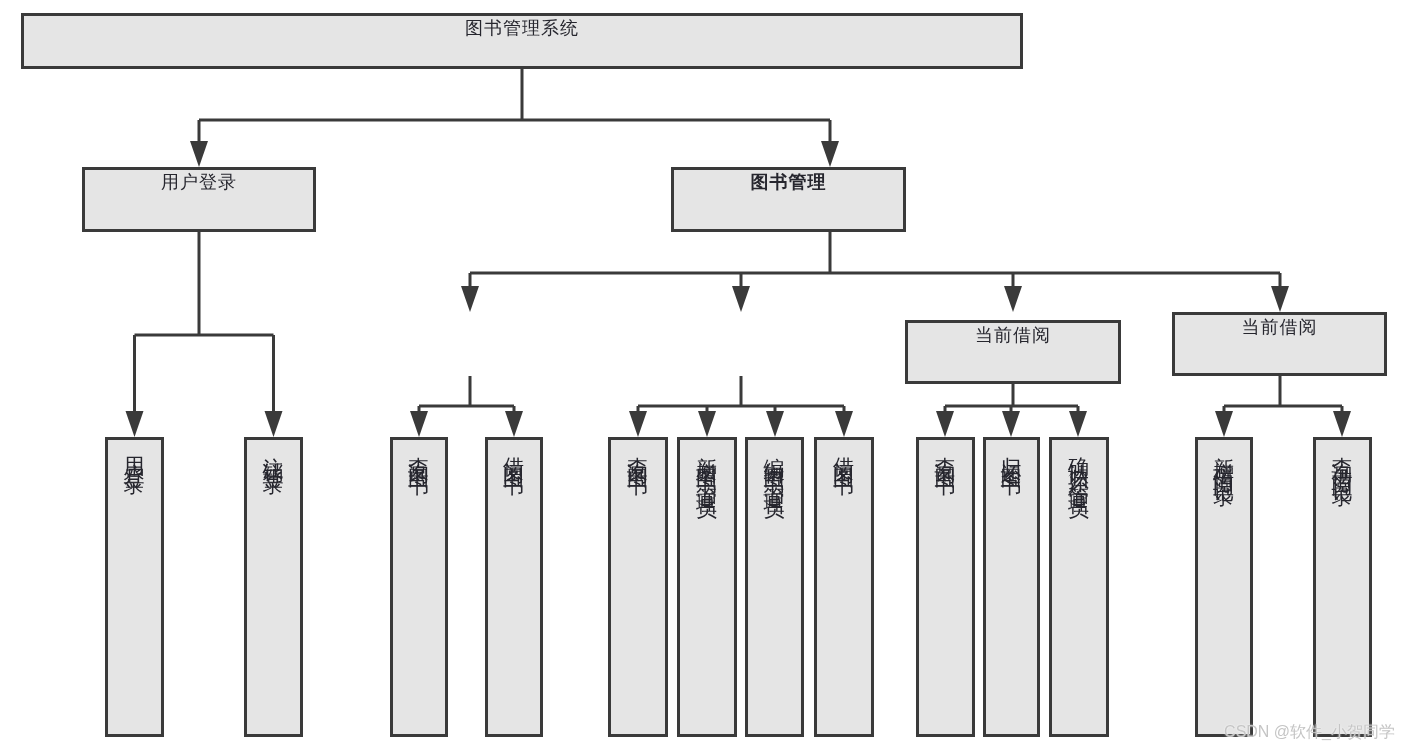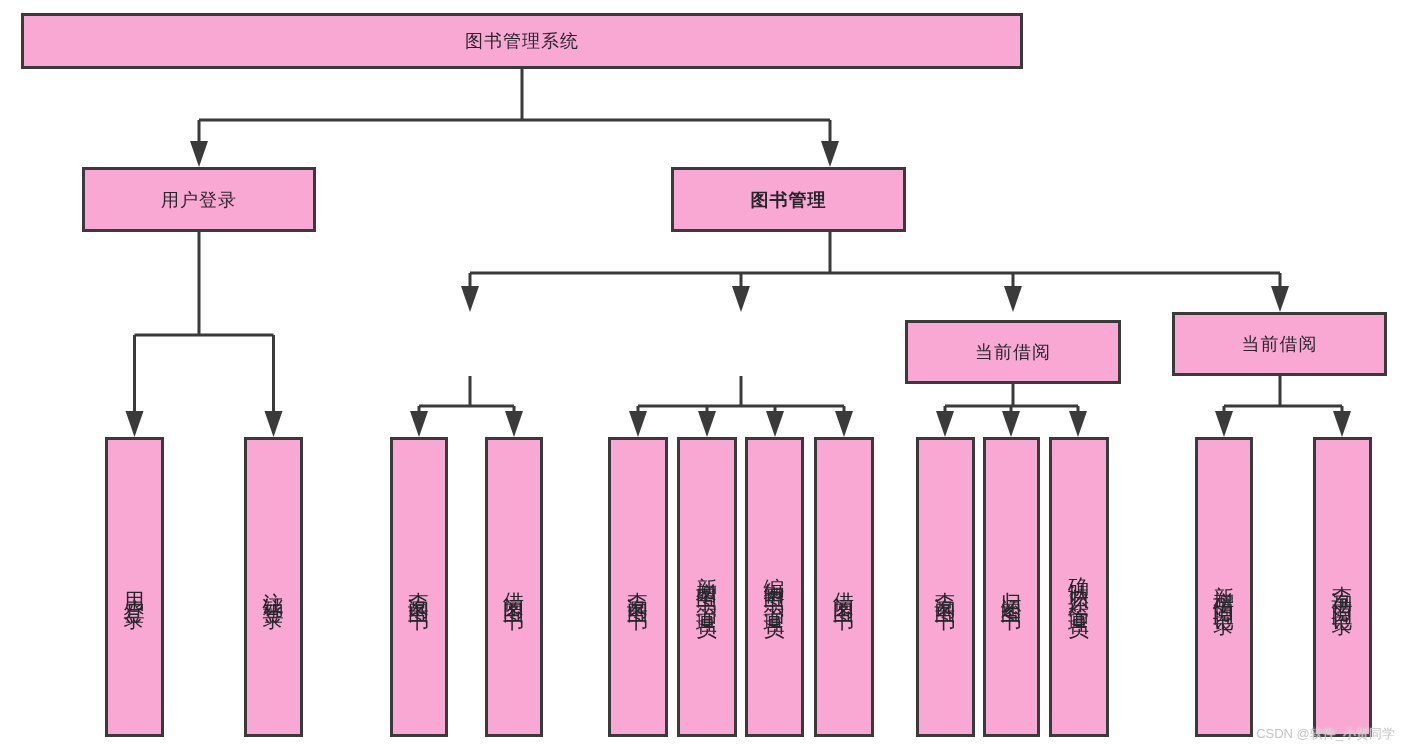--- a/index.html
+++ b/index.html
@@ -14,43 +14,43 @@
   .edges {
     position: absolute;
     left: 0; top: 0;
     width: 1405px; height: 747px;
     pointer-events: none;
   }
   .box {
     position: absolute;
     box-sizing: border-box;
     border: 3px solid #3a3a3a;
-    background: #f9a8d4;
+    background: #e5e5e5;
     display: flex;
-    align-items: center;
+    align-items: flex-start;
     justify-content: center;
     color: #26262e;
   }
   .box.h .label {
     font-size: 18px;
     letter-spacing: 1px;
     white-space: nowrap;
   }
   .box.v .label {
     writing-mode: vertical-rl;
     text-orientation: mixed;
     font-size: 21px;
     letter-spacing: 6px;
     line-height: 1;
   }
   .watermark {
     position: absolute;
     right: 10px;
     bottom: 4px;
-    font-size: 13px;
+    font-size: 16px;
     color: #c5c5c5;
     text-shadow: 0 0 2px #ffffff;
     z-index: 5;
     white-space: nowrap;
   }
 </style>
 </head>
 <body>
 
 <div class="canvas">

